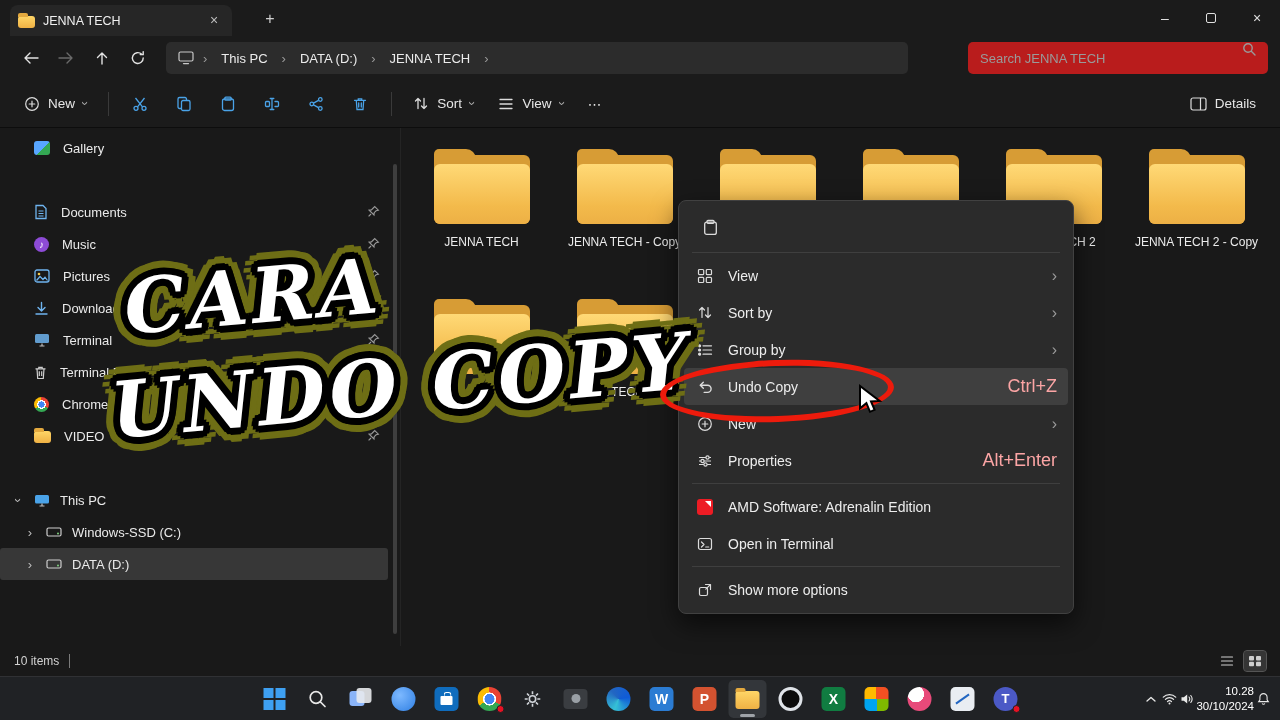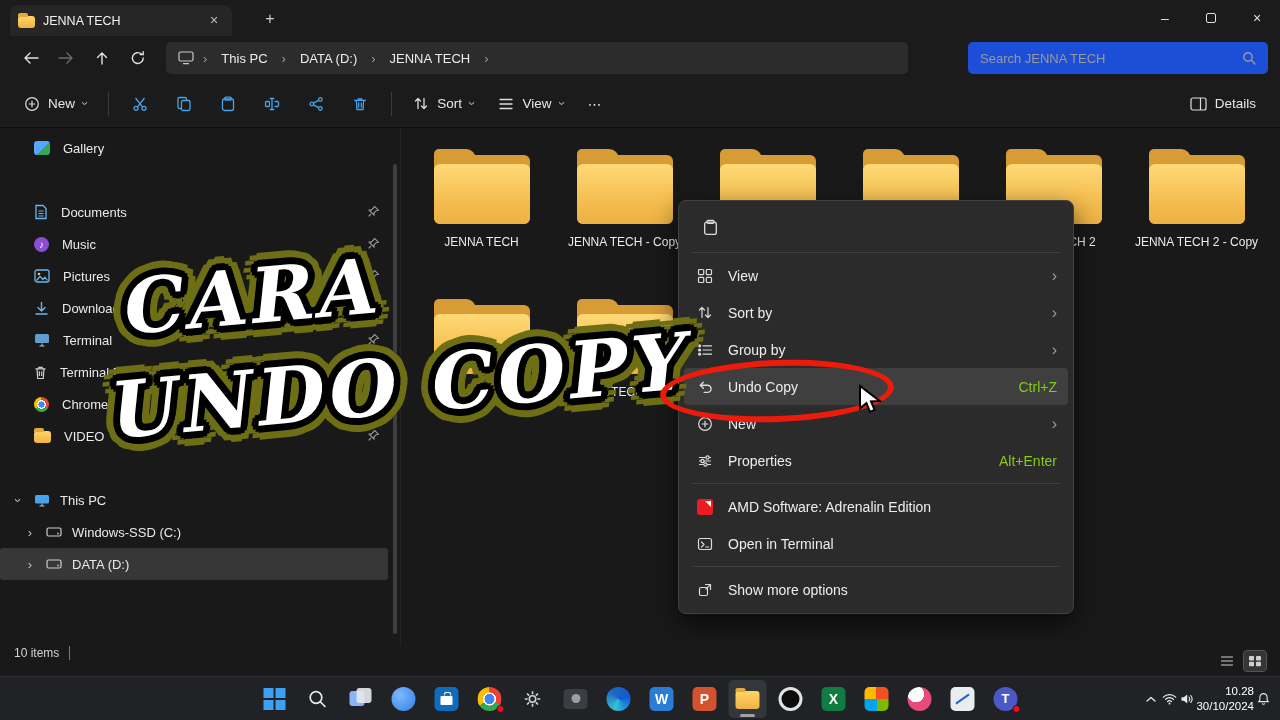--- a/index.html
+++ b/index.html
@@ -21,22 +21,22 @@
 .wc .maxbox{width:10px;height:10px;border:1px solid #e0e0e0;border-radius:2px}
 
 
 .navbar{position:absolute;top:36px;left:0;right:0;height:44px;background:#1b1b1b;display:flex;align-items:center;padding:0 12px}
 .navbtn{width:36px;height:34px;display:flex;align-items:center;justify-content:center;border-radius:4px}
 .addressbar{height:32px;flex:1;max-width:742px;background:#2c2c2c;border-radius:5px;margin:0 10px;
   display:flex;align-items:center;padding:0 12px;gap:9px}
 .crumb{font-size:13px;color:#ececec;padding:3px 5px;border-radius:3px;white-space:nowrap}
 .csep{color:#9a9a9a;font-size:13px}
 .csep::before{content:"›"}
-.searchbox{margin-left:auto;width:300px;height:32px;background:#1d4ed8;border-radius:5px;
-  display:flex;align-items:center;padding:0 12px;gap:8px}
+.searchbox{margin-left:auto;width:300px;height:32px;background:#b91c1c;border-radius:5px;
+  display:flex;padding:0 12px;gap:8px}
 .searchbox input{flex:1;background:transparent;border:none;outline:none;color:#bdbdbd;font-size:13px;
   font-family:"Liberation Sans",sans-serif}
 .searchbox input::placeholder{color:#9a9a9a}
 
 
 .toolbar{position:absolute;top:80px;left:0;right:0;height:48px;background:#1b1b1b;border-bottom:1px solid #0d0d0d;
   display:flex;align-items:center;padding:0 14px;gap:4px}
 .tbtn{display:flex;align-items:center;gap:8px;padding:8px 10px;border-radius:4px;color:#e6e6e6;font-size:13.5px}
 .chev{font-size:10px;color:#a8a8a8;transform:rotate(90deg);display:inline-block}
 .chev::before{content:"›";font-size:13px}
@@ -62,40 +62,40 @@
 
 .fgrid{position:absolute;left:410px;top:140px;width:872px;display:flex;flex-wrap:wrap}
 .fcell{width:143px;height:150px;display:flex;flex-direction:column;align-items:center;padding-top:8px}
 .folder{position:relative;width:100px;height:76px;flex:0 0 auto}
 .fback{position:absolute;left:2px;right:2px;top:7px;bottom:0;background:#d79c35;border-radius:6px}
 .fback::before{content:"";position:absolute;top:-6px;left:0;width:42px;height:12px;background:#d79c35;border-radius:5px 10px 0 0}
 .ffront{position:absolute;left:2px;right:2px;bottom:0;height:60px;background:linear-gradient(180deg,#ffd976,#f3ba4b 70%,#edb045);border-radius:6px}
 .flabel{margin-top:11px;max-width:134px;font-size:12px;color:#ececec;text-align:center;line-height:1.25;white-space:nowrap}
 
 
-.statusbar{position:absolute;left:0;right:0;bottom:44px;height:30px;display:flex;
+.statusbar{position:absolute;left:0;right:0;bottom:44px;height:30px;display:flex;align-items:center;
   padding:0 14px;font-size:12px;color:#d2d2d2;background:#191919}
 .sb-div{width:1px;height:14px;background:#7a7a7a;margin-left:10px}
 .sb-right{margin-left:auto;display:flex;gap:6px;align-items:center}
 .sb-toggle{width:22px;height:20px;display:flex;align-items:center;justify-content:center;border-radius:3px}
 .sb-toggle.active{background:#353535;outline:1px solid #555}
 
 
 .cmenu{position:absolute;left:678px;top:200px;width:396px;background:#2b2b2b;border:1px solid #414141;
   border-radius:8px;box-shadow:0 10px 26px rgba(0,0,0,.6);padding:5px;z-index:50}
 .cm-strip{height:42px;display:flex;align-items:center;padding:0 8px}
 .cm-qbtn{width:36px;height:32px;display:flex;align-items:center;justify-content:center;border-radius:4px}
 .cm-sep{height:1px;background:#3f3f3f;margin:4px 8px}
 .mi{height:37px;display:flex;align-items:center;padding:0 11px;gap:13px;border-radius:4px;font-size:14px;color:#ededed}
 .mi.hl{background:#3f3f3f}
 .mic{width:20px;display:flex;justify-content:center}
 .mlabel{flex:1;white-space:nowrap}
 .msub{color:#9a9a9a;font-size:16px}
 .msub::before{content:"›"}
-.mshort{color:#84cc16;font-size:14px}
+.mshort{color:#fca5a5;font-size:18px}
 .amdsq{width:16px;height:16px;background:#ed1c24;border-radius:3px;position:relative}
 .amdsq::after{content:"";position:absolute;right:2px;top:2px;width:0;height:0;
   border-left:6px solid transparent;border-top:6px solid #fff}
 
 
 .ovline{position:absolute;z-index:60;font-family:"DejaVu Serif",serif;font-style:italic;font-weight:800;
   color:#fff;white-space:nowrap;transform:rotate(-5deg);letter-spacing:4px;
   text-shadow:
    7px 0 0 #000,6px 3.5px 0 #000,3.5px 6px 0 #000,0 7px 0 #000,-3.5px 6px 0 #000,-6px 3.5px 0 #000,
    -7px 0 0 #000,-6px -3.5px 0 #000,-3.5px -6px 0 #000,0 -7px 0 #000,3.5px -6px 0 #000,6px -3.5px 0 #000,

